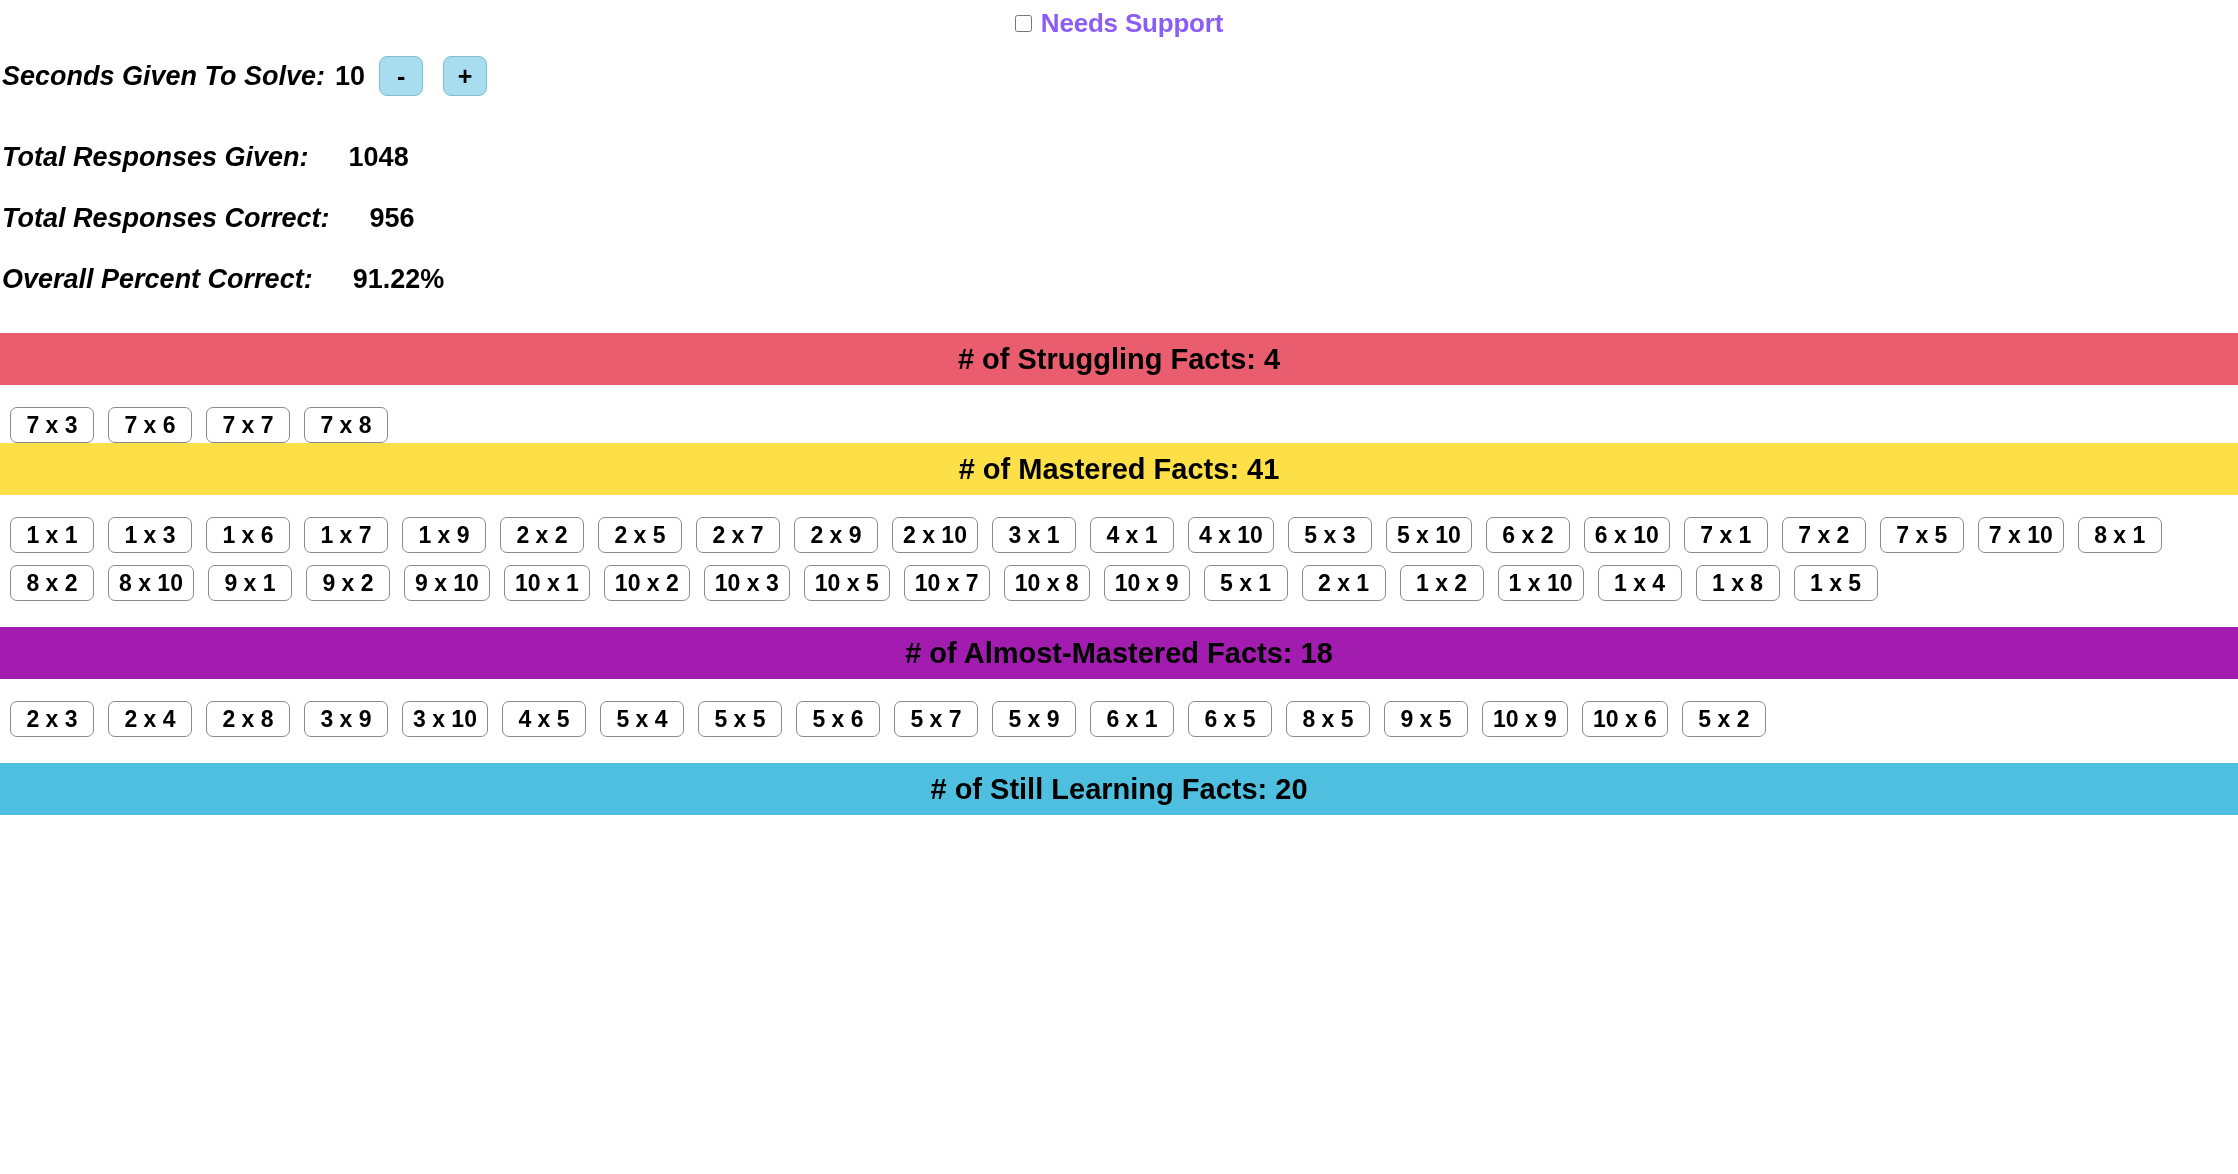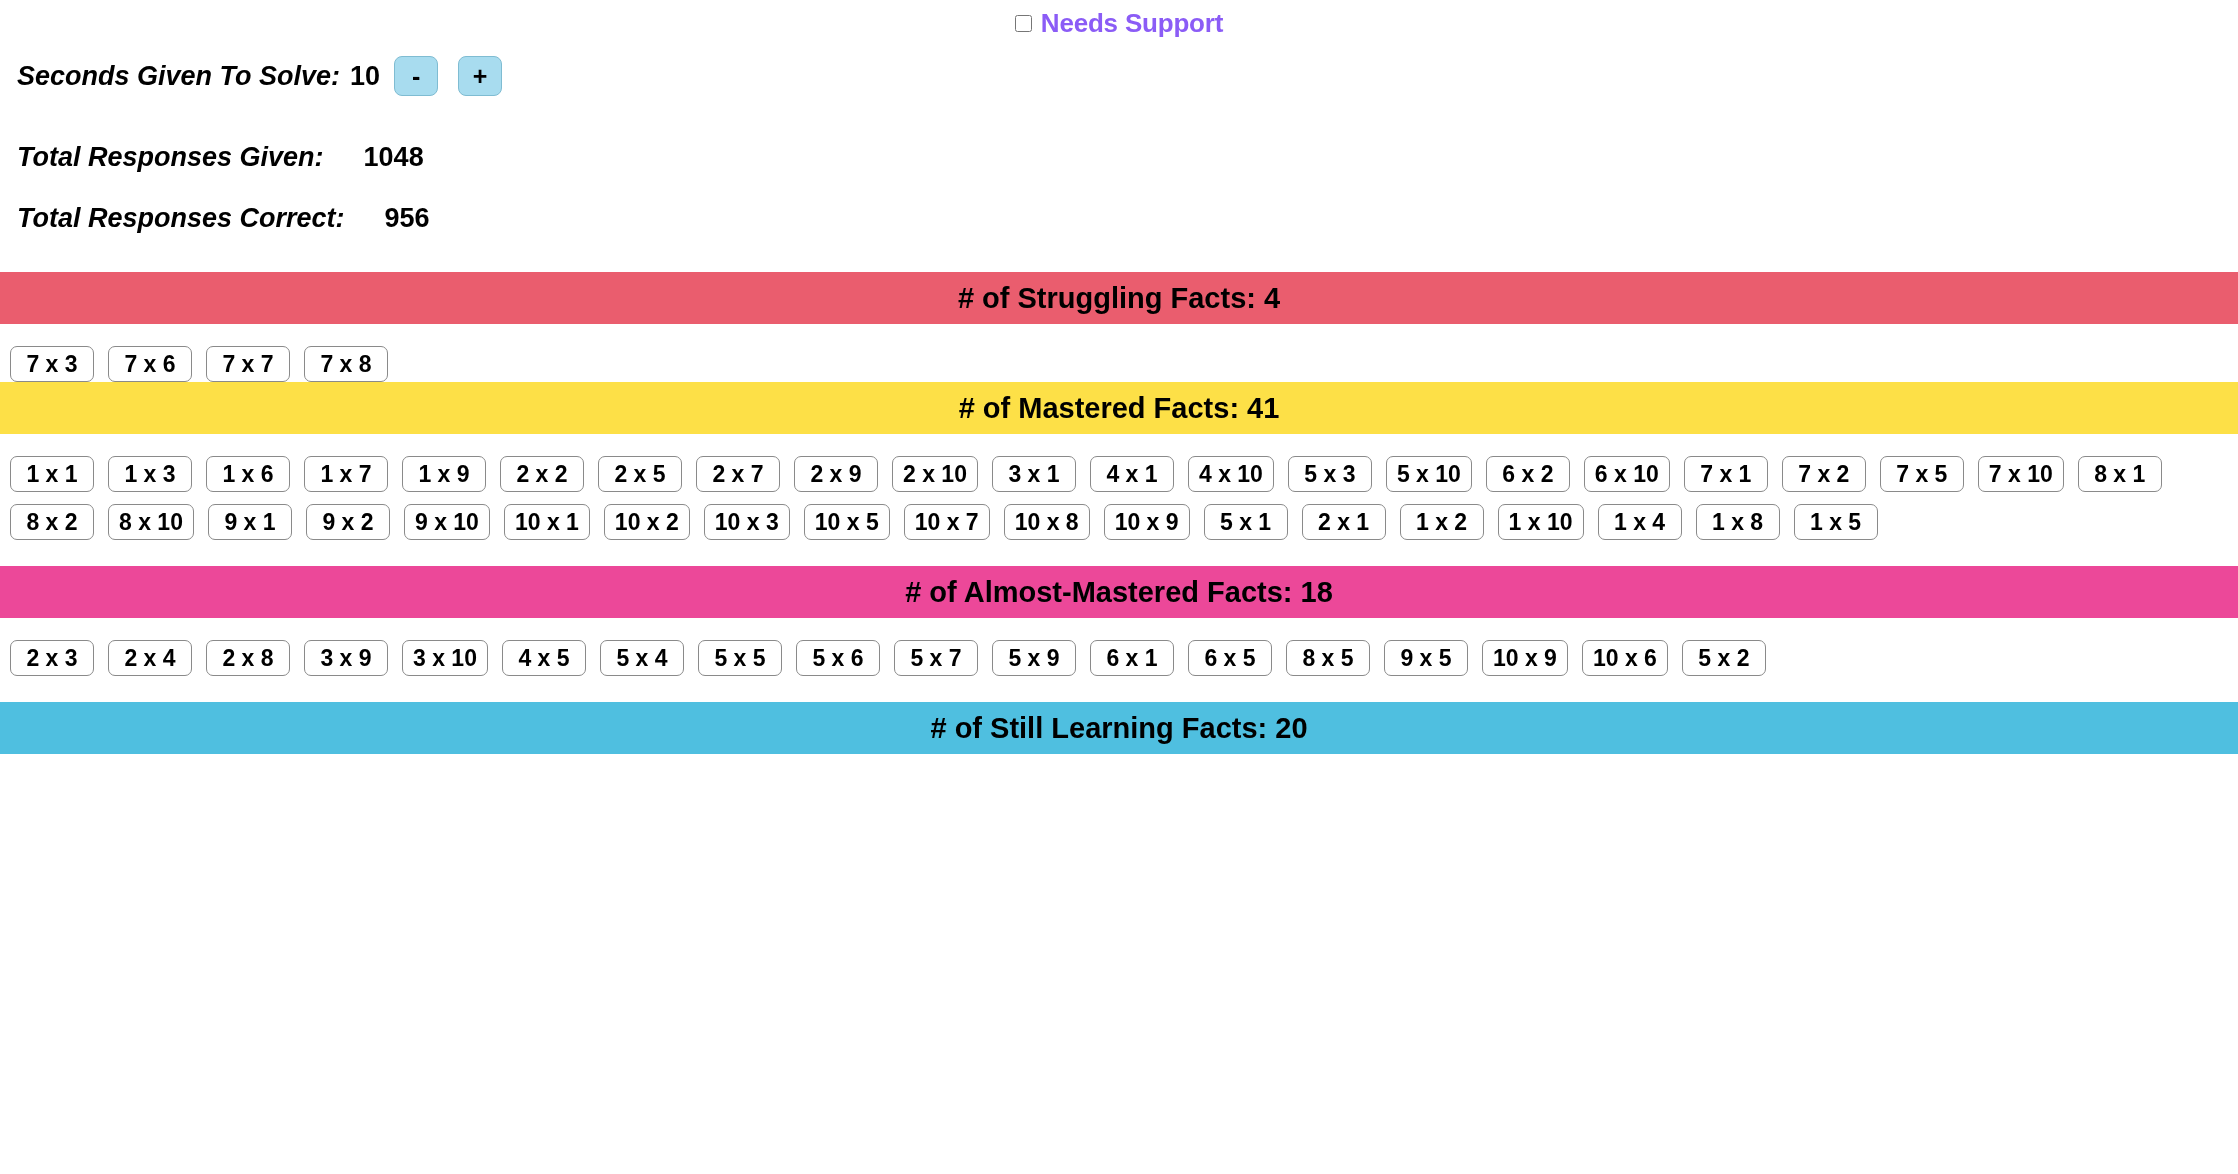--- a/index.html
+++ b/index.html
@@ -41,21 +41,21 @@
     font-weight: bold;
     color: #8b5cf6;
     letter-spacing: -0.2px;
   }
 
   
   .stat-line {
     display: flex;
     align-items: center;
     gap: 10px;
-    padding-left: 17px;
+    padding-left: 2px;
     font-size: 27px;
     color: #000;
     white-space: nowrap;
   }
   .stat-label {
     font-style: italic;
     font-weight: bold;
   }
   .stat-value {
     font-weight: bold;
@@ -93,21 +93,21 @@
     height: 52px;
     display: flex;
     align-items: center;
     justify-content: center;
     font-size: 29px;
     font-weight: bold;
     color: #000;
   }
   .banner.struggling { background: #ea5d6e; margin-top: 38px; }
   .banner.mastered   { background: #fde047; }
-  .banner.almost     { background: #ec4899; margin-top: 26px; }
+  .banner.almost     { background: #a21caf; margin-top: 26px; }
   .banner.learning   { background: #4fbfe0; margin-top: 26px; }
 
   
   .facts {
     display: flex;
     flex-wrap: wrap;
     gap: 12px 14px;
     padding: 22px 10px 0 10px;
     box-sizing: border-box;
   }
@@ -147,20 +147,24 @@
   </div>
 
   <div class="stats-block">
     <div class="stat-line">
       <span class="stat-label">Total Responses Given:</span>
       <span class="stat-value">1048</span>
     </div>
     <div class="stat-line">
       <span class="stat-label">Total Responses Correct:</span>
       <span class="stat-value">956</span>
+    </div>
+    <div class="stat-line">
+      <span class="stat-label">Overall Percent Correct:</span>
+      <span class="stat-value">91.22%</span>
     </div>
   </div>
 
   <div class="banner struggling"># of Struggling Facts: 4</div>
   <div class="facts">
       <div class="fact">7 x 3</div>
       <div class="fact">7 x 6</div>
       <div class="fact">7 x 7</div>
       <div class="fact">7 x 8</div>
     </div>

